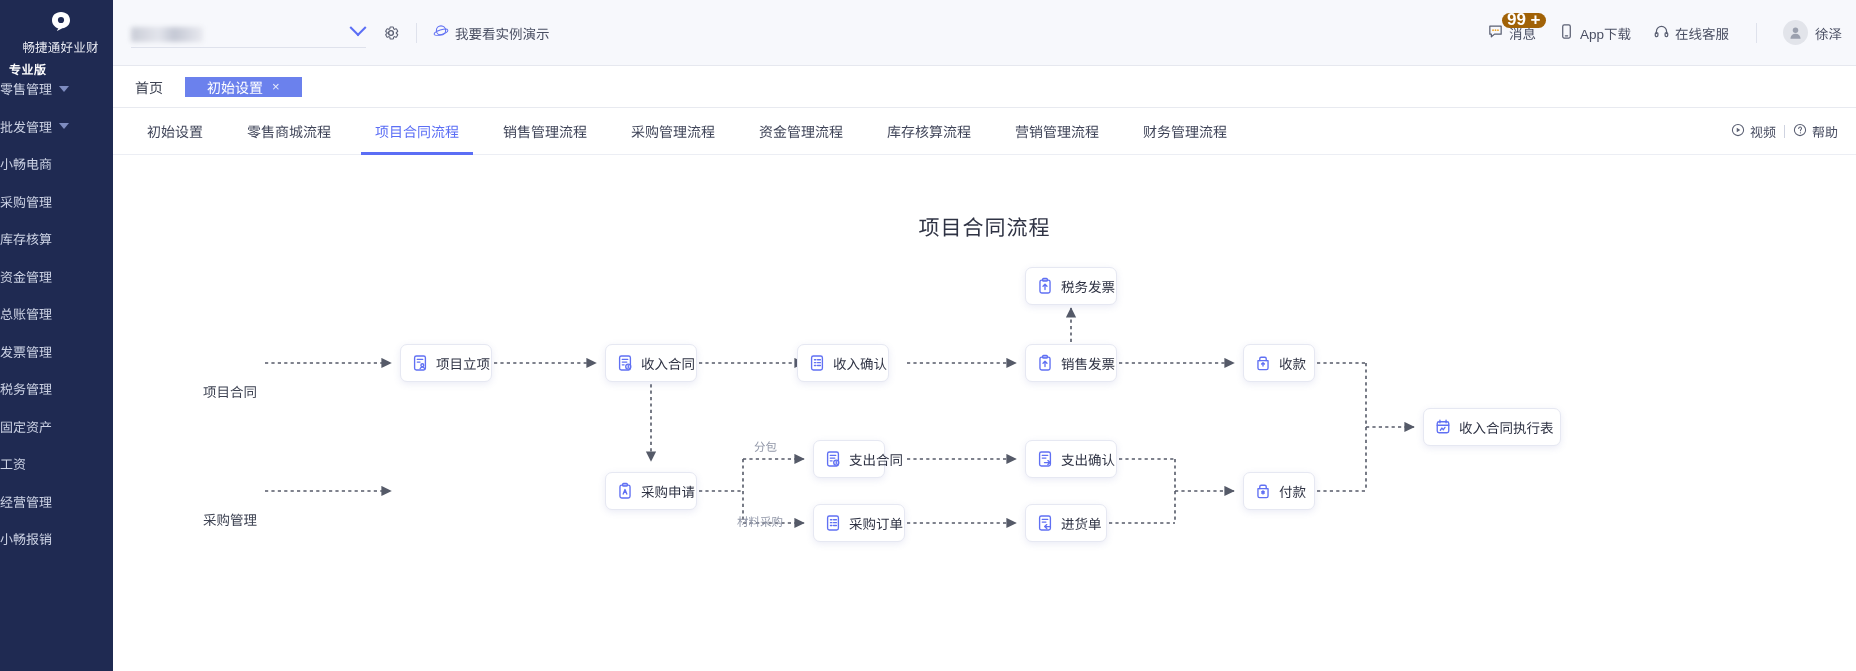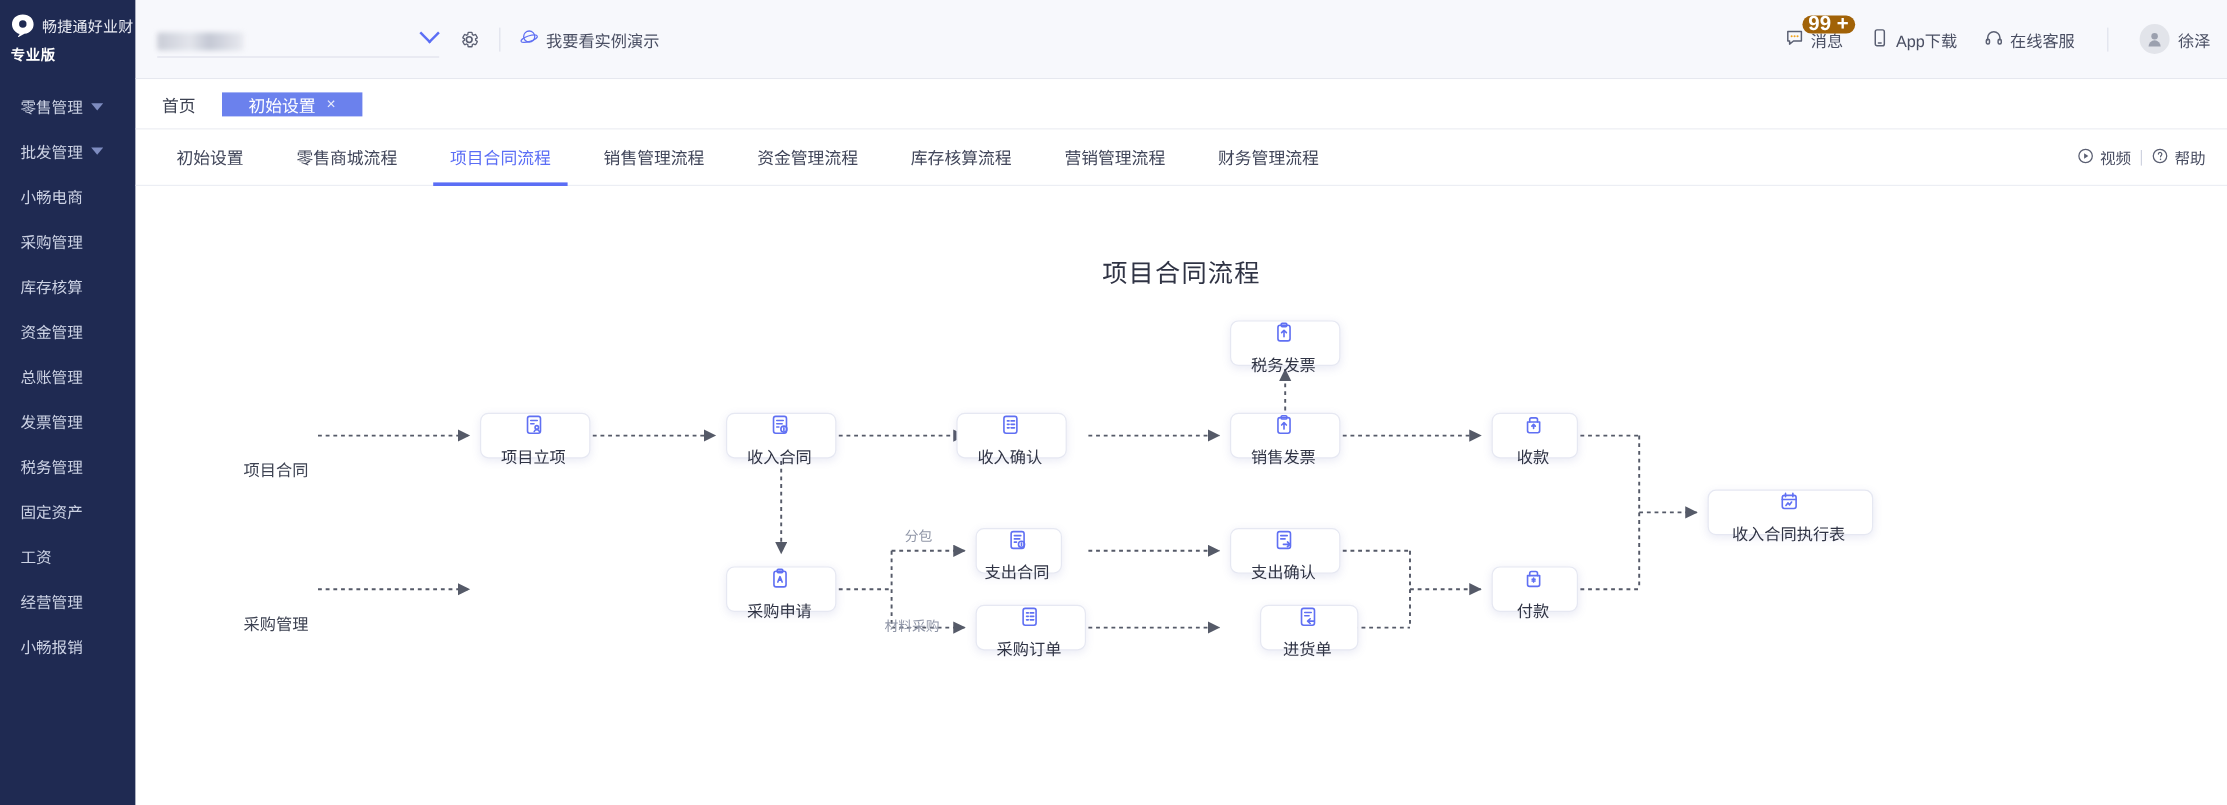--- a/index.html
+++ b/index.html
@@ -12,39 +12,39 @@
   }
   .app { position: relative; width: 1856px; height: 671px; background: #fff; }
 
   
   .sidebar {
     position: absolute; left: 0; top: 0; width: 113px; height: 671px;
     background: #1f2a52;
     overflow: hidden;
   }
   .logo-box { position: relative; height: 66px; padding: 10px 0 0 8px; }
-  .logo-row { display: flex; align-items: center; gap: 5px; }
+  .logo-row { display: flex; align-items: center; gap: 5px; flex-direction: column; }
   .logo-mark {
     width: 22px; height: 22px; flex: none;
     display: flex; align-items: center; justify-content: center;
   }
   .logo-mark svg { display: block; }
   .logo-text {
     color: #e8eaf2; font-size: 12.5px; letter-spacing: .2px;
     white-space: nowrap; overflow: hidden;
   }
   .logo-badge {
     margin-top: 4px; margin-left: 1px;
     display: inline-block; color: #ffffff; font-size: 12px;
     font-weight: bold; letter-spacing: .5px;
   }
   .side-list { margin-top: 4px; }
   .side-item {
     height: 37.5px; display: flex; align-items: center;
-    padding-left: 17px; color: #ccd2e4; font-size: 13px;
+    color: #ccd2e4; font-size: 13px;
     white-space: nowrap; cursor: pointer;
   }
   .side-caret {
     margin-left: 7px; width: 0; height: 0;
     border-left: 5px solid transparent; border-right: 5px solid transparent;
     border-top: 6px solid #7e8cc0;
   }
 
   
   .header {
@@ -153,21 +153,21 @@
   }
   .edgelabel {
     position: absolute; font-size: 11.5px; color: #9197a8; white-space: nowrap;
   }
 
   .node {
     position: absolute; height: 38px;
     background: #fff; border: 1px solid #e6e8f2; border-radius: 7px;
     box-shadow: 0 2px 7px rgba(92,104,180,.13);
     display: flex; align-items: center; gap: 7px;
-    padding: 0 13px 0 10px; cursor: pointer; white-space: nowrap; flex-direction: column;
+    padding: 0 13px 0 10px; cursor: pointer; white-space: nowrap;
   }
   .node-ico { width: 18px; height: 18px; flex: none; display: block; }
   .node-lbl { font-size: 13.5px; color: #2f3344; }
 </style>
 </head>
 <body>
 
 <div class="app">
 
   <nav class="sidebar">
@@ -295,20 +295,21 @@
         <span>初始设置</span>
         <span class="ptab-close">×</span>
       </div>
     </div>
 
   <div class="sectiontabs">
     <div class="stab">初始设置</div>
       <div class="stab">零售商城流程</div>
       <div class="stab active">项目合同流程</div>
       <div class="stab">销售管理流程</div>
+      <div class="stab">采购管理流程</div>
       <div class="stab">资金管理流程</div>
       <div class="stab">库存核算流程</div>
       <div class="stab">营销管理流程</div>
       <div class="stab">财务管理流程</div>
       <div class="stab-right">
         <span class="stab-link">
           <span><svg width="14" height="14" viewBox="0 0 16 16">
               <circle cx="8" cy="8" r="6.4" fill="none" stroke="#5a5f72" stroke-width="1.2"></circle>
               <path d="M6.6 5.4l4 2.6-4 2.6z" fill="#5a5f72"></path>
             </svg></span>
@@ -451,21 +452,21 @@
           </svg>
           <span class="node-lbl">支出确认</span>
         </div>
         <div class="node" style="left: 700px; top: 349px; width: 92px;">
           <svg class="node-ico" viewBox="0 0 18 20">
             <rect x="3" y="2.2" width="12" height="15.6" rx="2" fill="none" stroke="#6070f3" stroke-width="1.5" stroke-linecap="round" stroke-linejoin="round"></rect>
             <path d="M6.2 6.4h1.6M9.6 6.4h3.2M6.2 9.6h1.6M9.6 9.6h3.2M6.2 12.8h1.6M9.6 12.8h3.2" fill="none" stroke="#6070f3" stroke-width="1.5" stroke-linecap="round" stroke-linejoin="round"></path>
           </svg>
           <span class="node-lbl">采购订单</span>
         </div>
-        <div class="node" style="left: 912px; top: 349px; width: 82px; margin-left: 25px;">
+        <div class="node" style="left: 912px; top: 349px; width: 82px;">
           <svg class="node-ico" viewBox="0 0 18 20">
             <rect x="3" y="2.2" width="12" height="15.6" rx="2" fill="none" stroke="#6070f3" stroke-width="1.5" stroke-linecap="round" stroke-linejoin="round"></rect>
             <path d="M6 6h6M6 9h4" fill="none" stroke="#6070f3" stroke-width="1.5" stroke-linecap="round" stroke-linejoin="round"></path>
             <path d="M14.6 14h-6M11 11.8L8.6 14l2.4 2.2" fill="none" stroke="#6070f3" stroke-width="1.5" stroke-linecap="round" stroke-linejoin="round"></path>
           </svg>
           <span class="node-lbl">进货单</span>
         </div>
         <div class="node" style="left: 1130px; top: 317px; width: 72px;">
           <svg class="node-ico" viewBox="0 0 18 20">
             <path d="M3.4 7.4h11.2v8.2a1.8 1.8 0 01-1.8 1.8H5.2a1.8 1.8 0 01-1.8-1.8z" fill="none" stroke="#6070f3" stroke-width="1.5" stroke-linecap="round" stroke-linejoin="round"></path>

